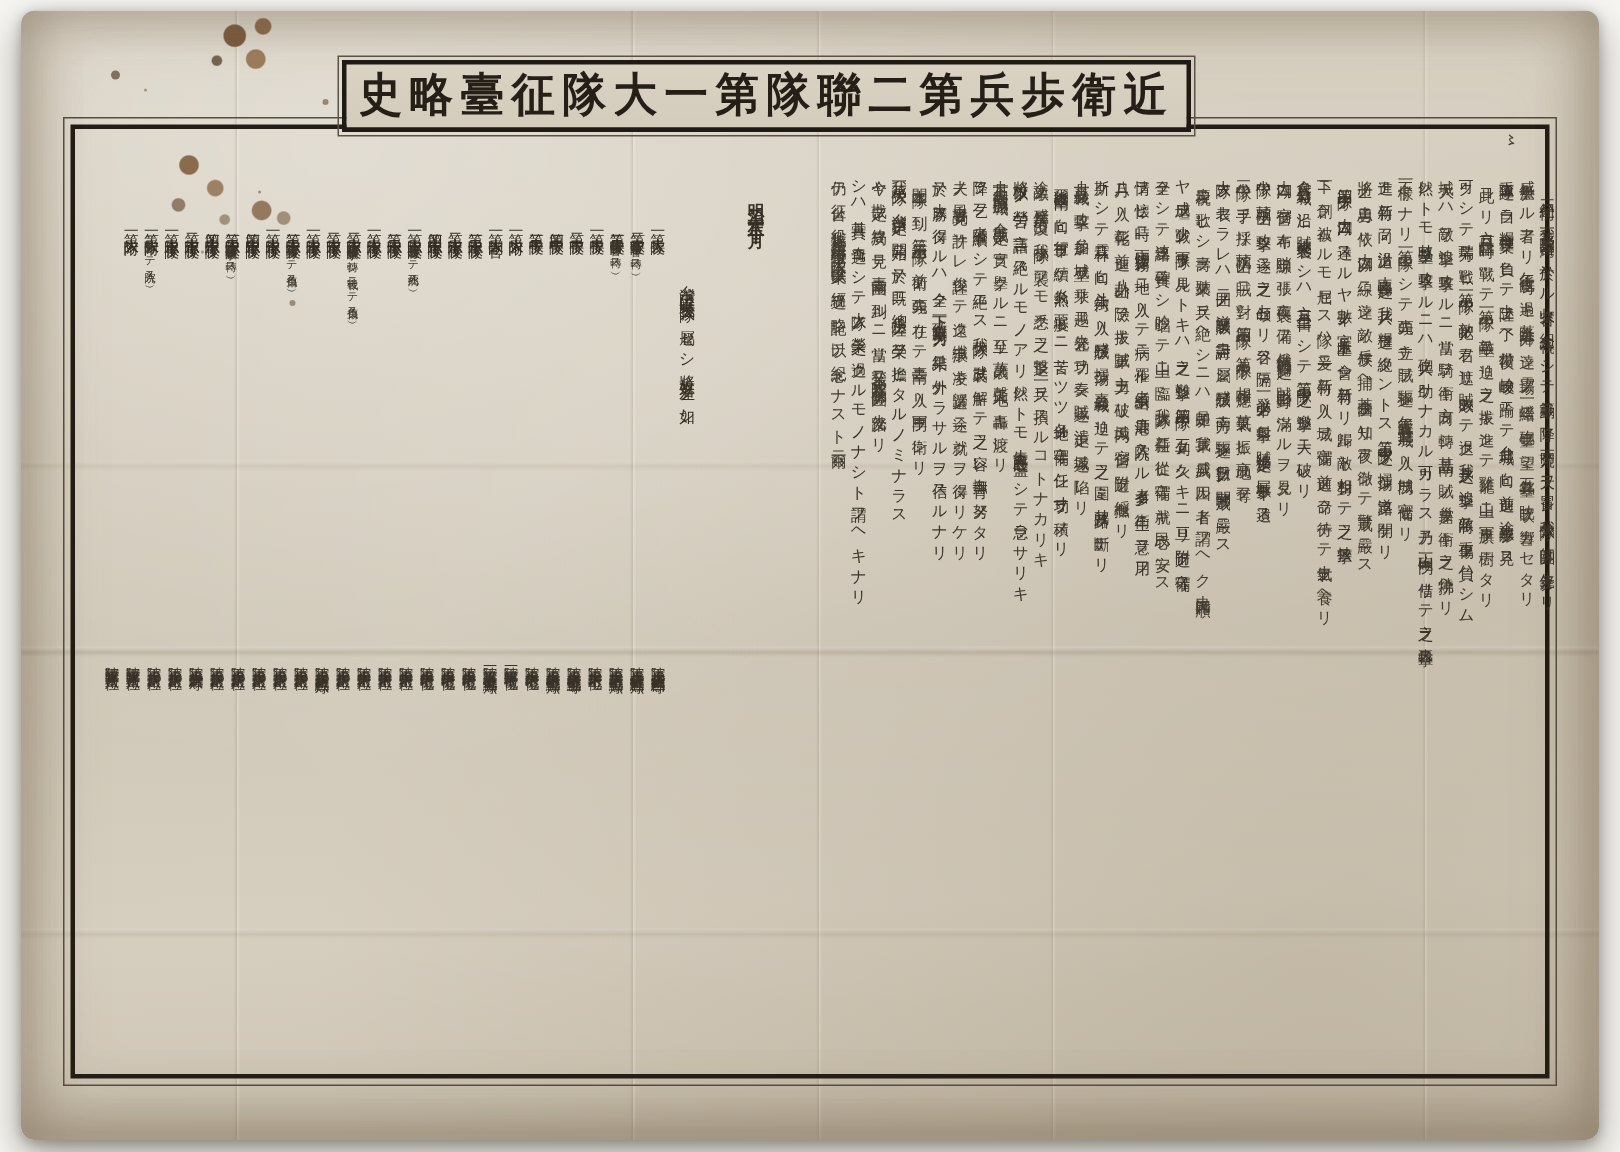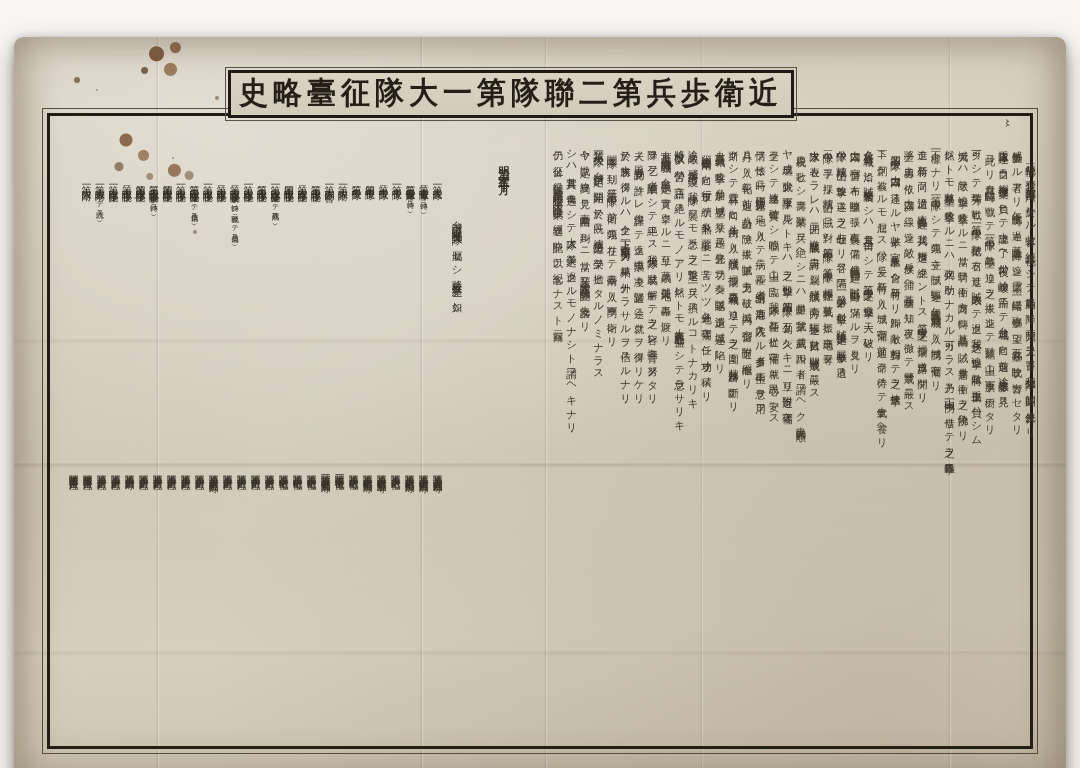--- a/index.html
+++ b/index.html
@@ -1,18 +1,18 @@
 <!DOCTYPE html>
 <html><head>
 <meta charset="utf-8">
 <style>
   * { margin:0; padding:0; box-sizing:border-box; }
   html,body { width:1080px; height:768px; background:#f7f6f3; overflow:hidden;
               font-family:"DejaVu Serif", serif; }
-  .stage { position:relative; width:1080px; height:679px;margin-top:30px; }
+  .stage { position:relative; width:1080px; height:679px; }
 
   
   .paper {
     position:absolute; left:14px; top:7px; width:1052px; height:753px;
     background:
       radial-gradient(ellipse at 20% 12%, rgba(255,255,255,0.28), rgba(255,255,255,0) 45%),
       radial-gradient(ellipse at 82% 85%, rgba(120,100,70,0.18), rgba(120,100,70,0) 55%),
       radial-gradient(ellipse at 55% 45%, rgba(255,255,250,0.12), rgba(255,255,250,0) 60%),
       linear-gradient(178deg, #d9d2c4 0%, #d4ccbd 30%, #cfc7b7 55%, #d6cebf 78%, #cbc2b1 100%);
     border-radius:9px;

